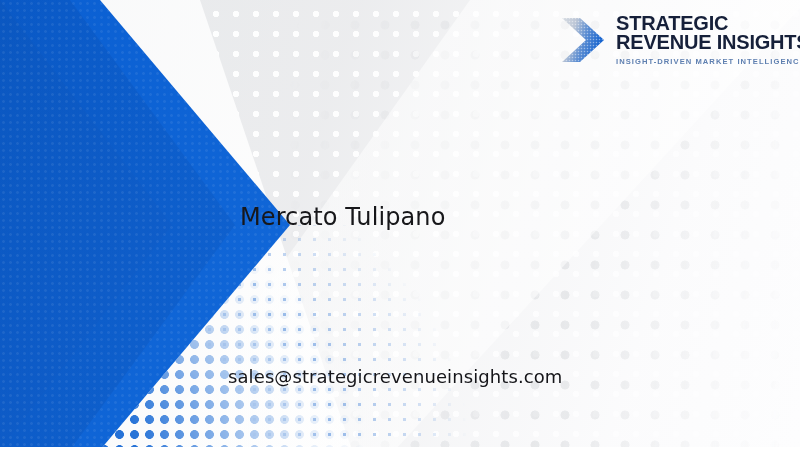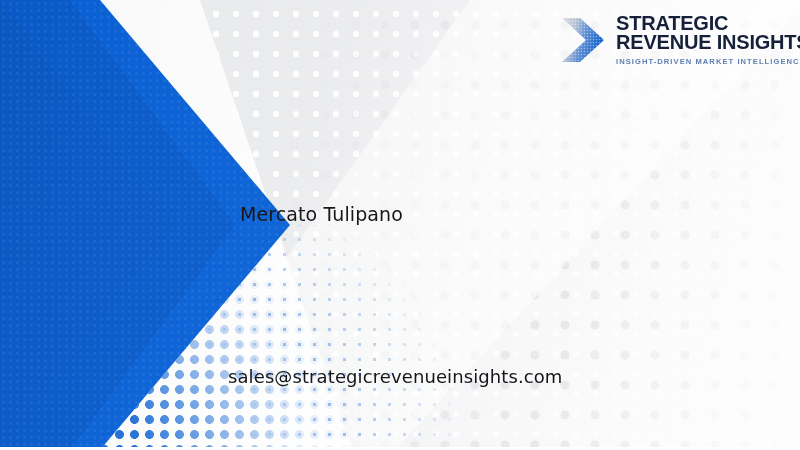--- a/index.html
+++ b/index.html
@@ -139,21 +139,21 @@
     letter-spacing:1.05px;
     color:#5e7fb0;
     white-space:nowrap;
   }
 
   
   #report-title{
     position:absolute;
     left:240px;top:203px;
     font-family:"DejaVu Sans", sans-serif;
-    font-size:19px;
+    font-size:24px;
     font-weight:400;
     color:#17171a;
     letter-spacing:0.1px;
     white-space:nowrap;
   }
   #contact-email{
     position:absolute;
     left:228px;top:366px;
     font-family:"DejaVu Sans", sans-serif;
     font-size:18px;

